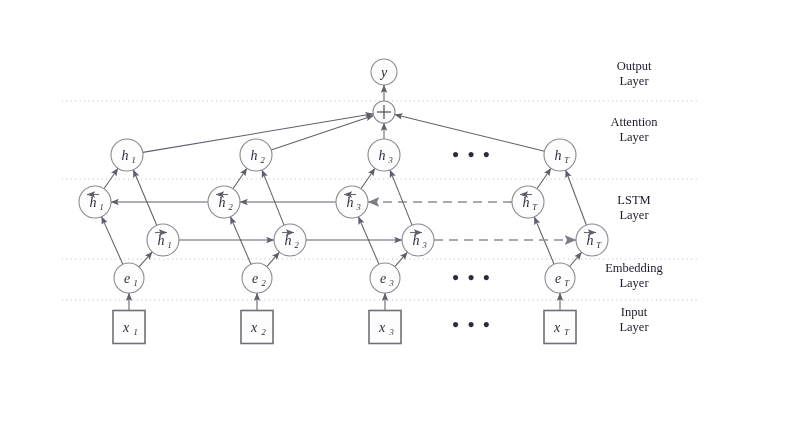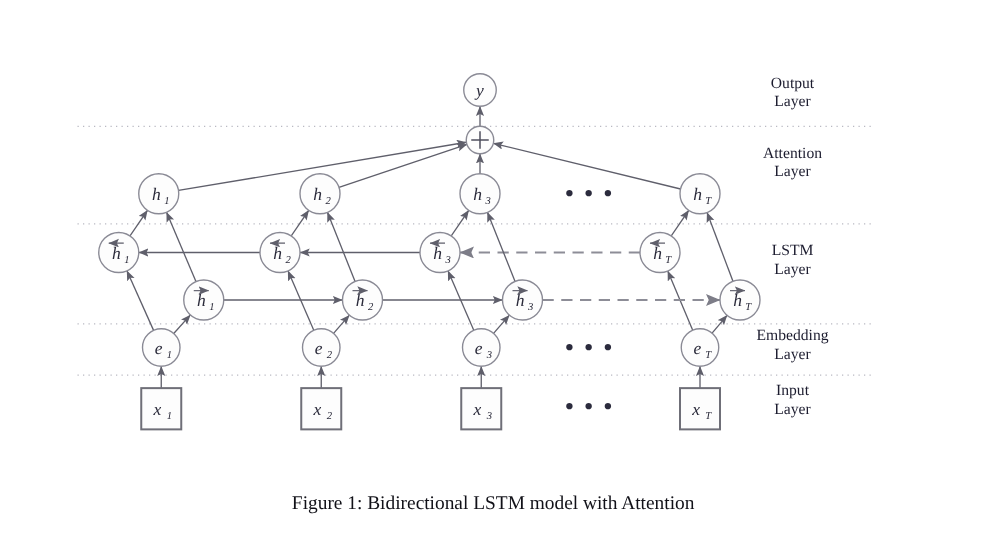--- a/index.html
+++ b/index.html
@@ -239,14 +239,13 @@
           <text x="634" y="331" class="layer-label">Layer</text>
         </g>
       </g>
     <g id="ellipses">
         <text x="472" y="161" class="dots-text">• • •</text>
         <text x="472" y="284" class="dots-text">• • •</text>
         <text x="472" y="331" class="dots-text">• • •</text>
       </g>
   </svg>
 
-  <div class="caption">Figure 1: Bidirectional LSTM model with Attention</div>
 </div>
 
 </body></html>

